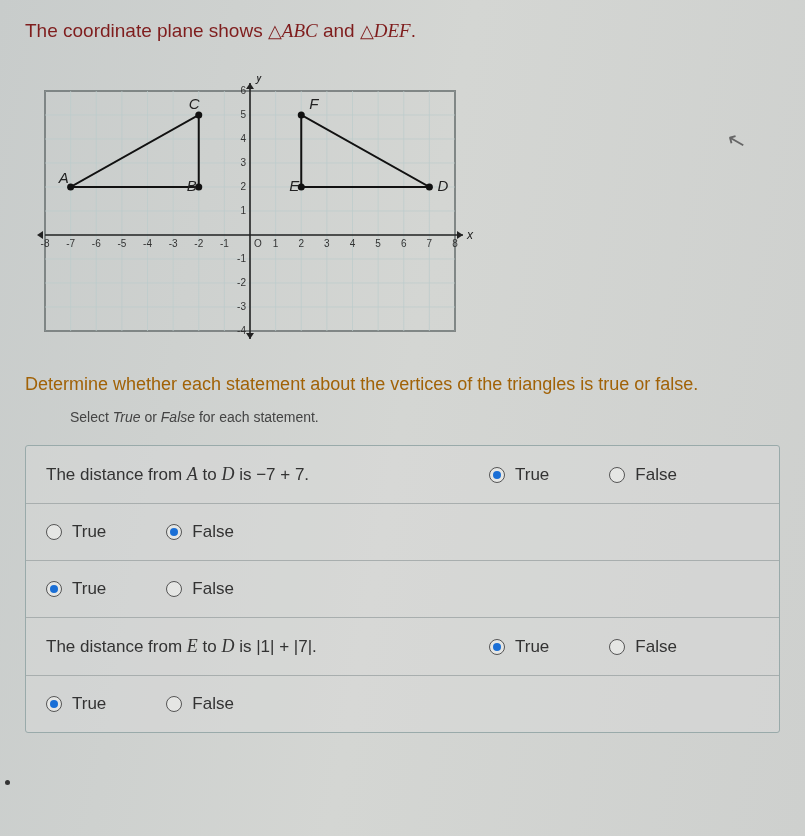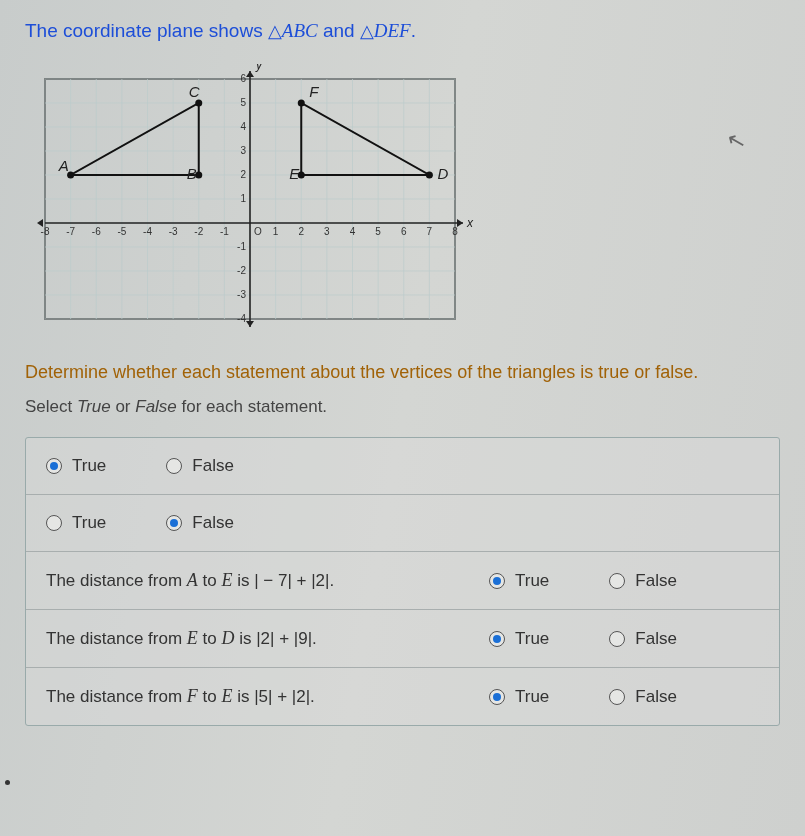--- a/index.html
+++ b/index.html
@@ -8,39 +8,40 @@
     padding: 20px 25px;
     font-family: Arial, Helvetica, sans-serif;
     background: linear-gradient(100deg, #c8cccb 0%, #d4d6d3 50%, #ced0ce 100%);
     color: #333;
     width: 805px;
     min-height: 836px;
     position: relative;
   }
   .prompt {
     font-size: 19px;
-    color: #1d4ed8;
-    margin-bottom: 22px;
+    color: #7f1d1d;
+    margin-bottom: 34px;
   }
   .mathit { font-style: italic; font-family: "Times New Roman", serif; }
   .tri { font-size: 18px; }
   .graph-wrap {
     width: 450px;
     height: 270px;
     margin-bottom: 28px;
   }
   .instruction {
     font-size: 18px;
     color: #a16207;
     margin: 10px 0 14px 0;
   }
   .sub {
-    font-size: 17px;
+    font-size: 14px;
     color: #444;
     margin-bottom: 20px;
+    margin-left: 45px;
   }
   .sub .it { font-style: italic; }
   .table {
     border: 1px solid #9aa;
     background: rgba(220,222,220,0.35);
     border-radius: 3px;
     overflow: hidden;
   }
   .row {
     display: flex;
@@ -193,71 +194,70 @@
 <span class="cursor-icon">↖</span>
 
 <div class="instruction">Determine whether each statement about the vertices of the triangles is true or false.</div>
 
 <div class="sub">
   <span>Select </span><span class="it">True</span><span> or </span><span class="it">False</span><span> for each statement.</span>
 </div>
 
 <div class="table">
     <div class="row">
-      <div class="opts">
-        <div class="opt">
-          <span class="radio sel"></span>
-          <span>True</span>
-        </div>
-        <div class="opt">
-          <span class="radio"></span>
-          <span>False</span>
-        </div>
-      </div>
-    </div>
-    <div class="row">
-      <div class="opts">
-        <div class="opt">
-          <span class="radio"></span>
-          <span>True</span>
-        </div>
-        <div class="opt">
-          <span class="radio sel"></span>
-          <span>False</span>
-        </div>
-      </div>
-    </div>
-    <div class="row">
-      <div class="stmt"><span>The distance from </span><span class="mathit">A</span><span> to </span><span class="mathit">E</span><span> is </span><span>| − 7| + |2|.</span></div>
-      <div class="opts">
-        <div class="opt">
-          <span class="radio sel"></span>
-          <span>True</span>
-        </div>
-        <div class="opt">
-          <span class="radio"></span>
-          <span>False</span>
-        </div>
-      </div>
-    </div>
-    <div class="row">
-      <div class="stmt"><span>The distance from </span><span class="mathit">E</span><span> to </span><span class="mathit">D</span><span> is </span><span>|2| + |9|.</span></div>
-      <div class="opts">
-        <div class="opt">
-          <span class="radio sel"></span>
-          <span>True</span>
-        </div>
-        <div class="opt">
-          <span class="radio"></span>
-          <span>False</span>
-        </div>
-      </div>
-    </div>
-    <div class="row">
-      <div class="stmt"><span>The distance from </span><span class="mathit">F</span><span> to </span><span class="mathit">E</span><span> is </span><span>|5| + |2|.</span></div>
+      <div class="stmt"><span>The distance from </span><span class="mathit">A</span><span> to </span><span class="mathit">D</span><span> is </span><span>−7 + 7.</span></div>
+      <div class="opts">
+        <div class="opt">
+          <span class="radio sel"></span>
+          <span>True</span>
+        </div>
+        <div class="opt">
+          <span class="radio"></span>
+          <span>False</span>
+        </div>
+      </div>
+    </div>
+    <div class="row">
+      <div class="opts">
+        <div class="opt">
+          <span class="radio"></span>
+          <span>True</span>
+        </div>
+        <div class="opt">
+          <span class="radio sel"></span>
+          <span>False</span>
+        </div>
+      </div>
+    </div>
+    <div class="row">
+      <div class="opts">
+        <div class="opt">
+          <span class="radio sel"></span>
+          <span>True</span>
+        </div>
+        <div class="opt">
+          <span class="radio"></span>
+          <span>False</span>
+        </div>
+      </div>
+    </div>
+    <div class="row">
+      <div class="stmt"><span>The distance from </span><span class="mathit">E</span><span> to </span><span class="mathit">D</span><span> is </span><span>|1| + |7|.</span></div>
+      <div class="opts">
+        <div class="opt">
+          <span class="radio sel"></span>
+          <span>True</span>
+        </div>
+        <div class="opt">
+          <span class="radio"></span>
+          <span>False</span>
+        </div>
+      </div>
+    </div>
+    <div class="row">
       <div class="opts">
         <div class="opt">
           <span class="radio sel"></span>
           <span>True</span>
         </div>
         <div class="opt">
           <span class="radio"></span>
           <span>False</span>
         </div>
       </div>

